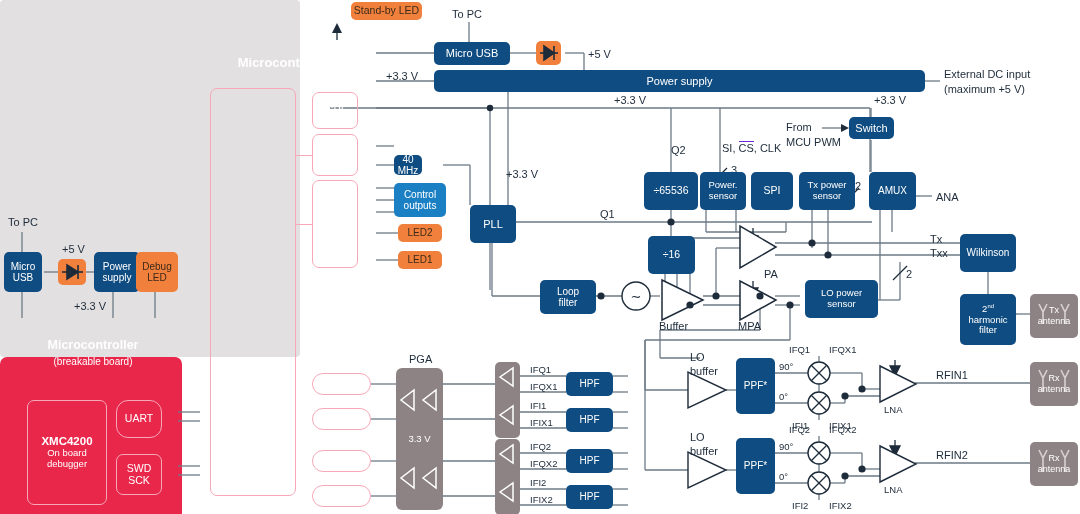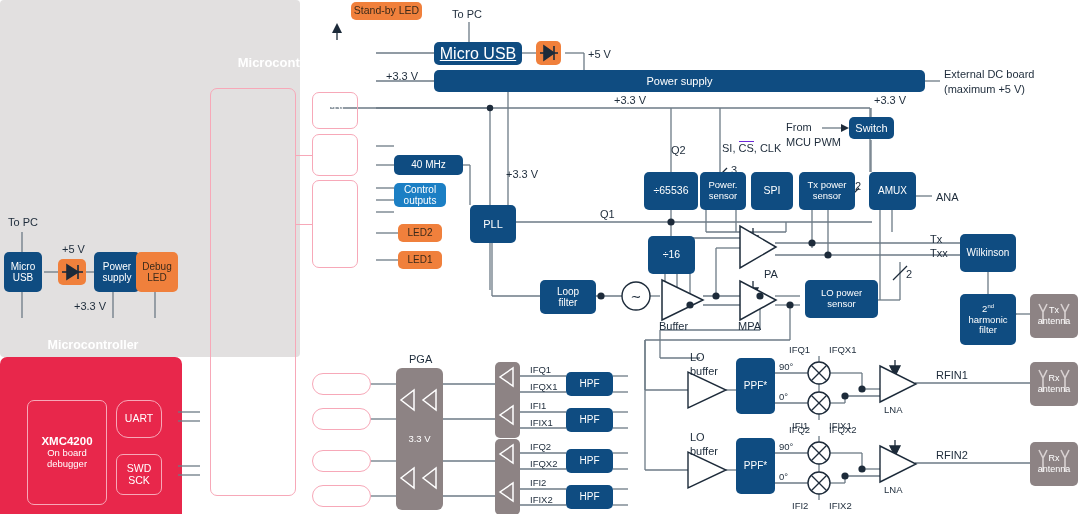--- a/index.html
+++ b/index.html
@@ -275,42 +275,42 @@
   </svg>
 
   <div class="graypanel" style="left:626px;top:157px;width:300px;height:357px;"></div>
 
   <div class="orange blk" style="left:303px;top:2px;width:71px;height:18px;font-size:10.5px;margin-left:48px;">
     <span>Stand-by LED</span>
   </div>
 
   <div class="lbl" style="left:452px;top:8px;">To PC</div>
 
-  <div class="navy blk" style="left:434px;top:42px;width:88px;height:23px;font-size:16px;text-decoration:underline;">
+  <div class="navy blk" style="left:434px;top:42px;width:76px;height:23px;font-size:11px;">
     <span>Micro USB</span>
   </div>
 
   <div class="orange blk" style="left:536px;top:41px;width:25px;height:24px;">
     <svg width="25" height="24" viewBox="0 0 25 24">
         <g stroke="#1d2b3a" stroke-width="1.6" fill="#1d2b3a">
       <polygon points="8,5 8,19 18,12"></polygon>
           <line x1="18" y1="5" x2="18" y2="19"></line>
       <line x1="4" y1="12" x2="8" y2="12" stroke-width="1.6"></line>
           <line x1="18" y1="12" x2="22" y2="12"></line>
     </g>
       </svg>
   </div>
   <div class="lbl" style="left:588px;top:48px;">+5 V</div>
   <div class="lbl" style="left:386px;top:70px;">+3.3 V</div>
 
   <div class="navy blk" style="left:434px;top:70px;width:491px;height:22px;font-size:11px;">
     <span>Power supply</span>
   </div>
   <div class="lbl" style="left:944px;top:67px;line-height:1.35;">
-    <div>External DC board</div>
+    <div>External DC input</div>
     <div>(maximum +5 V)</div>
   </div>
   <div class="lbl" style="left:614px;top:94px;">+3.3 V</div>
   <div class="lbl" style="left:506px;top:168px;">+3.3 V</div>
   <div class="lbl" style="left:874px;top:94px;">+3.3 V</div>
 
   <div class="lbl" style="left:786px;top:120px;line-height:1.35;">
     <div>From</div>
     <div>MCU PWM</div>
   </div>
@@ -357,24 +357,24 @@
   <div class="redsub blk" style="left:312px;top:408px;width:59px;height:22px;font-size:10px;border-radius:11px;">
       <span>ADC</span>
     </div>
   <div class="redsub blk" style="left:312px;top:450px;width:59px;height:22px;font-size:10px;border-radius:11px;">
       <span>ADC</span>
     </div>
   <div class="redsub blk" style="left:312px;top:485px;width:59px;height:22px;font-size:10px;border-radius:11px;">
       <span>ADC</span>
     </div>
 
-  <div class="navy blk" style="left:394px;top:155px;width:69px;height:20px;font-size:10px;">
+  <div class="navy blk" style="left:394px;top:155px;width:28px;height:20px;font-size:10px;">
       <span>40 MHz</span>
     </div>
-  <div class="blue blk" style="left:394px;top:183px;width:52px;height:24px;font-size:10px;flex-direction:column;">
+  <div class="blue blk" style="left:394px;top:183px;width:52px;height:34px;font-size:10px;flex-direction:column;">
     <div>Control</div>
     <div>outputs</div>
   </div>
   <div class="orange blk" style="left:398px;top:224px;width:44px;height:18px;font-size:10px;">
       <span>LED2</span>
     </div>
   <div class="orange blk" style="left:398px;top:251px;width:44px;height:18px;font-size:10px;">
       <span>LED1</span>
     </div>
 
@@ -572,20 +572,23 @@
   </div>
   <div class="lbl" style="left:74px;top:300px;">+3.3 V</div>
   <div class="orange blk" style="left:136px;top:252px;width:42px;height:40px;font-size:10px;flex-direction:column;">
     <div>Debug</div>
     <div>LED</div>
   </div>
 
   <div class="blk" style="left:8px;top:336px;width:170px;height:18px;color:#fff;font-size:12.5px;font-weight:bold;">
     <span>Microcontroller</span>
   </div>
+  <div class="blk" style="left:8px;top:354px;width:170px;height:16px;color:#fff;font-size:10px;">
+    <span>(breakable board)</span>
+  </div>
   <div class="redsub blk" style="left:27px;top:400px;width:80px;height:105px;flex-direction:column;">
     <div style="font-size:11.5px;font-weight:bold;">XMC4200</div>
     <div style="font-size:9.5px;">On board</div>
     <div style="font-size:9.5px;">debugger</div>
   </div>
   <div class="redsub blk" style="left:116px;top:400px;width:46px;height:38px;font-size:10.5px;border-radius:12px;">
       <span>UART</span>
     </div>
   <div class="redsub blk" style="left:116px;top:454px;width:46px;height:41px;font-size:10.5px;flex-direction:column;">
     <div>SWD</div>

